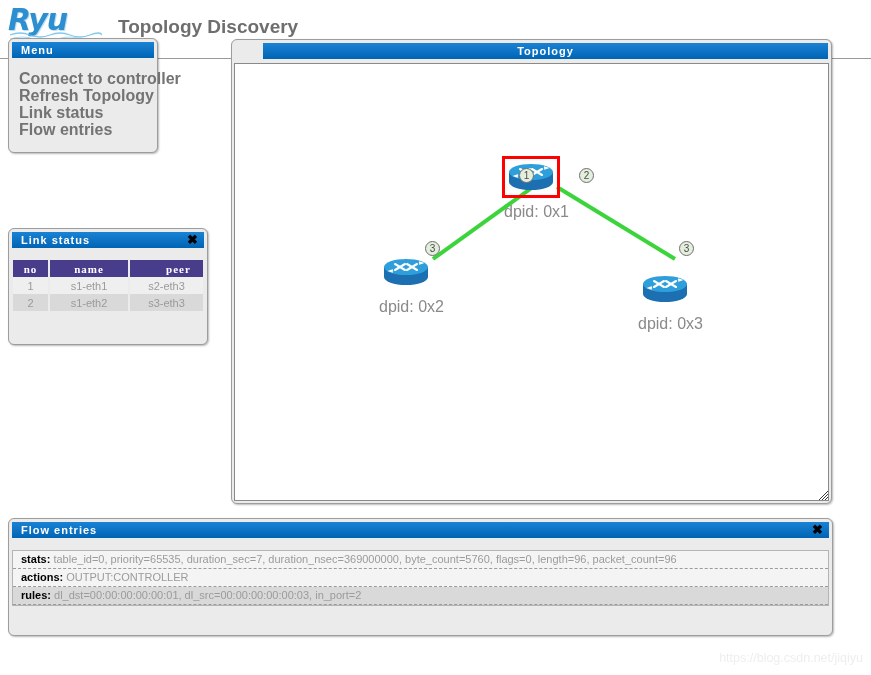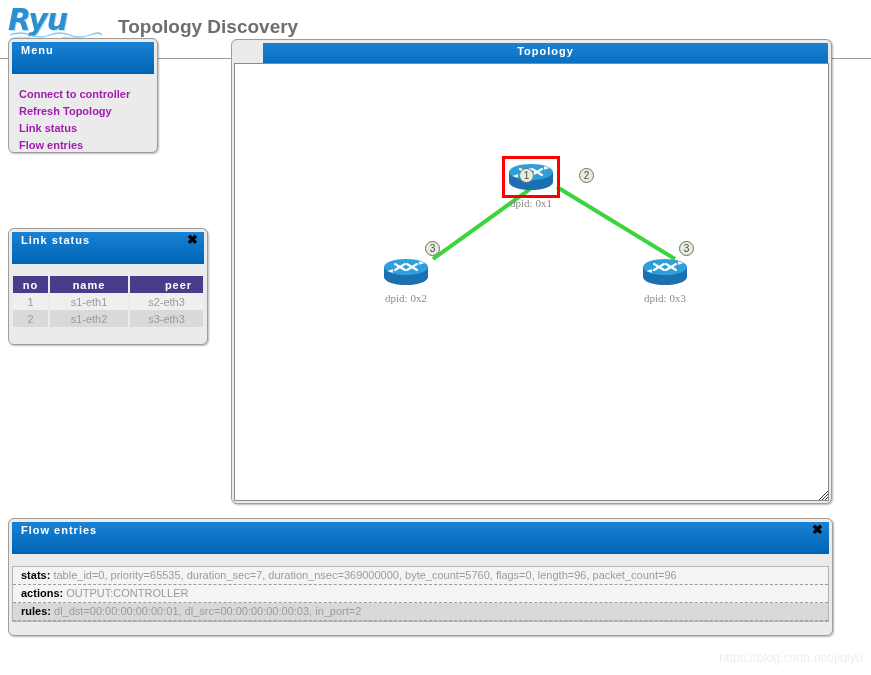--- a/index.html
+++ b/index.html
@@ -60,21 +60,21 @@
   .win {
     position: absolute;
     background: #ebebeb;
     border: 1px solid #9d9d9d;
     border-radius: 6px;
     box-shadow: 1px 1px 2px rgba(0,0,0,.28);
     box-sizing: border-box;
   }
   .win-title {
     position: relative;
-    height: 32px;
+    height: 16px;
     margin: 3px 3px 12px 3px;
     background: #0a72c4;
     background: linear-gradient(#1a82d4, #0064b4);
     color: #ffffff;
     font-size: 11px;
     font-weight: bold;
     letter-spacing: 1px;
     line-height: 16px;
     padding-left: 9px;
     box-sizing: border-box;
@@ -99,23 +99,23 @@
   #menu-win {
     left: 8px; top: 38px;
     width: 150px; height: 115px;
   }
   #menu-list {
     margin: 4px 0 0 0;
     padding: 0 0 0 10px;
     list-style: none;
   }
   #menu-list li {
-    font-size: 11px;
-    font-weight: bold;
-    color: #a21caf;
+    font-size: 16px;
+    font-weight: bold;
+    color: #737373;
     line-height: 17px;
     cursor: pointer;
     white-space: nowrap;
   }
 
   
   #link-win {
     left: 8px; top: 228px;
     width: 200px; height: 117px;
   }
@@ -128,21 +128,21 @@
   }
   #link-table th {
     background: #483d8b;
     color: #ffffff;
     font-weight: bold;
     font-size: 11px;
     letter-spacing: 1px;
     height: 15px;
     border-right: 2px solid #ebebeb;
     text-align: center;
-    font-family: Liberation Sans, sans-serif;
+    font-family: Liberation Serif, serif;
   }
   #link-table th:last-child { border-right: none; padding-left: 25px; }
   #link-table td {
     height: 15px;
     text-align: center;
     color: #9a9a9a;
     font-size: 11px;
     border-right: 2px solid #ebebeb;
     font-family: "Liberation Sans", sans-serif;
   }
@@ -196,24 +196,24 @@
     position: absolute;
     width: 54px;
     text-align: center;
   }
   .node .router {
     position: relative;
     width: 52px; height: 34px;
     margin: 0 auto;
   }
   .node .dpid {
-    margin-top: 3px;
-    font-size: 11px;
+    margin-top: 9px;
+    font-size: 16px;
     color: #8a8a8a;
-    font-family: Liberation Serif, serif;
+    font-family: Liberation Sans, sans-serif;
     white-space: nowrap;
   }
   .sel-box {
     position: absolute;
     border: 3px solid #ff0000;
     box-sizing: border-box;
     pointer-events: none;
   }
   .port {
     position: absolute;
@@ -384,21 +384,21 @@
               <path d="M15 9 L25 15"></path>
                 <path d="M37 9 L27 15"></path>
             </g>
             <path d="M13 15 l-3 1 l3 1" stroke="#ffffff" stroke-width="1.6" fill="none"></path>
             <path d="M39 9 l3 -1 l-3 -1" stroke="#ffffff" stroke-width="1.6" fill="none"></path>
           </svg>
         </div>
         <div class="dpid">dpid: 0x2</div>
       </div>
 
-      <div class="node" style="left:403px; top:191px;">
+      <div class="node" style="left:403px; top:208px;">
         <div class="router">
           <svg viewBox="0 0 52 34" width="52" height="34">
             <ellipse cx="26" cy="22" rx="22" ry="8" fill="#1c6fb0"></ellipse>
             <rect x="4" y="12" width="44" height="10" fill="#1c6fb0"></rect>
             <ellipse cx="26" cy="12" rx="22" ry="8" fill="#2f9fdc"></ellipse>
             <g stroke="#ffffff" stroke-width="2.1" fill="none" stroke-linecap="round">
               <path d="M15 15 L25 9"></path>
                 <path d="M37 15 L27 9"></path>
               <path d="M15 9 L25 15"></path>
                 <path d="M37 9 L27 15"></path>

